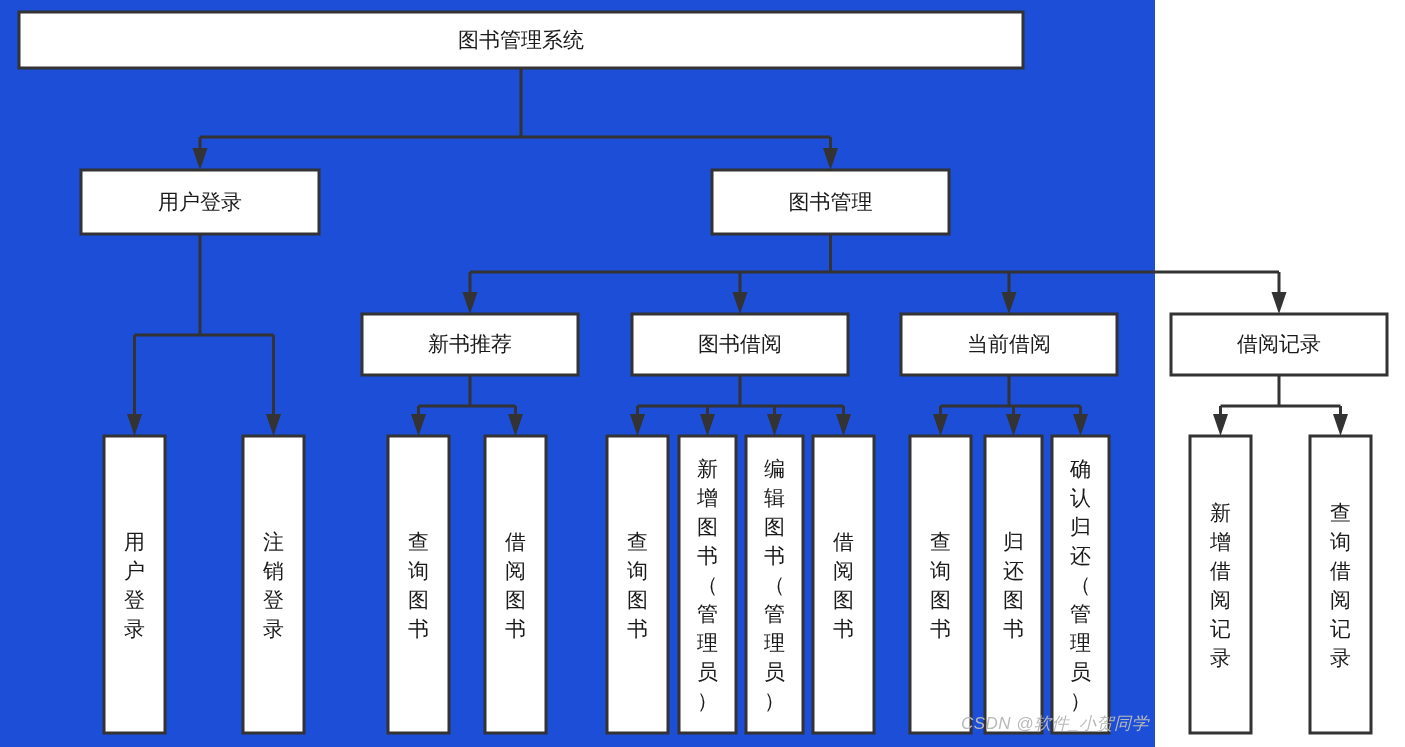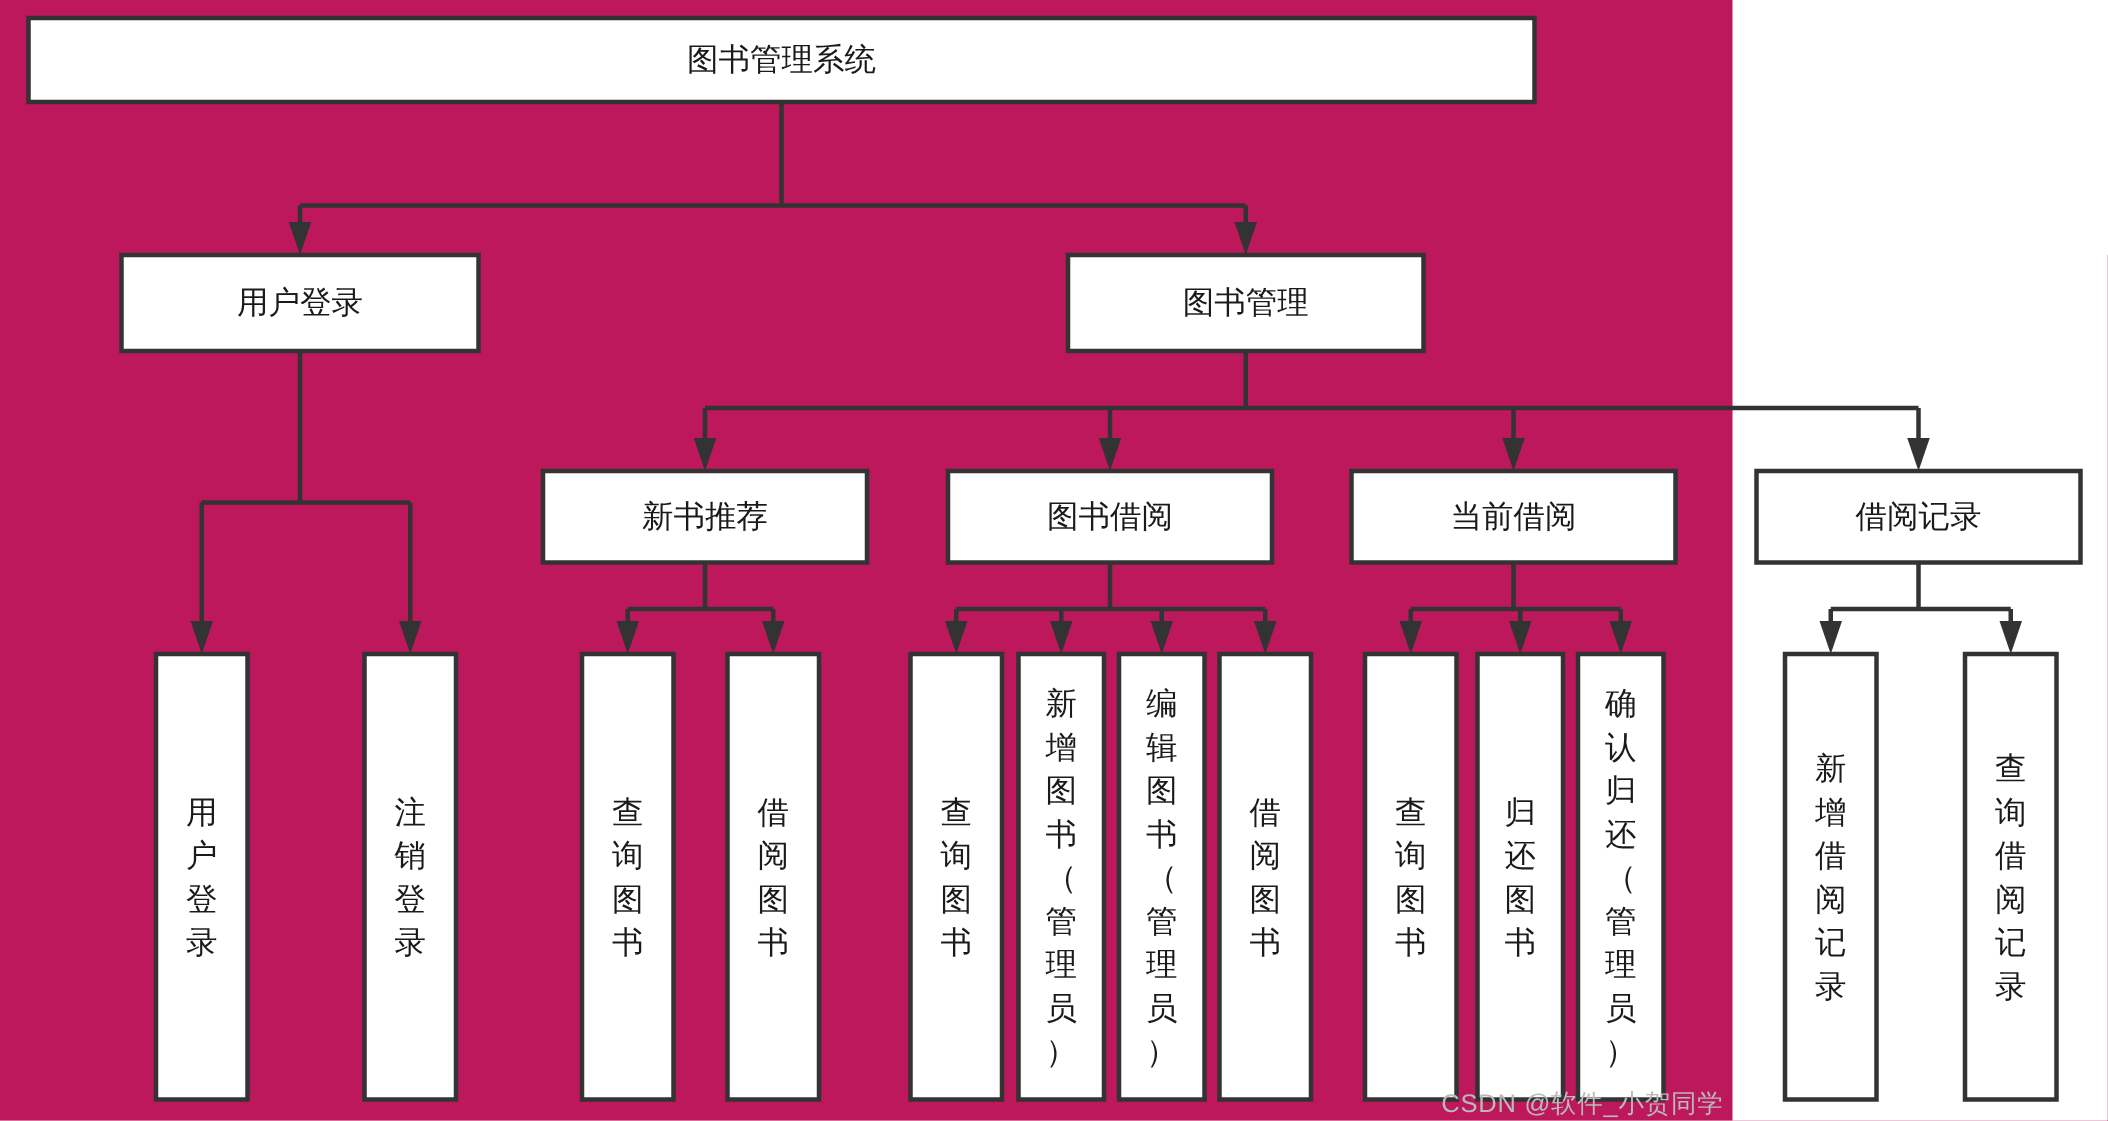--- a/index.html
+++ b/index.html
@@ -1,26 +1,26 @@
 <!DOCTYPE html>
 <html><head>
 <meta charset="utf-8">
 <style>
   html,body{margin:0;padding:0;background:#ffffff;}
   body{width:1405px;height:747px;overflow:hidden;font-family:"Liberation Sans","DejaVu Sans",sans-serif;}
-  #stage{position:relative;width:1155px;height:747px;background:#be185d;}
+  #stage{position:relative;width:1155px;height:747px;background:#1d4ed8;}
   svg#diagram{position:absolute;left:0;top:0;width:1405px;height:747px;display:block;}
   .node-rect{fill:#ffffff;stroke:#333333;stroke-width:3;}
   .link{stroke:#333333;stroke-width:3;fill:none;}
   .arrow-head{fill:#333333;stroke:none;}
   .node-label{fill:#1a1a1a;font-family:"Liberation Sans","DejaVu Sans",sans-serif;font-size:21px;text-anchor:middle;dominant-baseline:middle;}
   .node-label-v{fill:#1a1a1a;font-family:"Liberation Sans","DejaVu Sans",sans-serif;font-size:21px;text-anchor:middle;}
-  .watermark{position:absolute;right:6px;bottom:0;color:#b9b9b9;font-size:17px;
+  .watermark{position:absolute;right:6px;bottom:12px;color:#b9b9b9;font-size:17px;
              font-family:"Liberation Sans","DejaVu Sans",sans-serif;white-space:nowrap;
-             letter-spacing:0.5px;pointer-events:none;}
+             letter-spacing:0.5px;pointer-events:none;font-style:italic;}
 </style>
 </head>
 <body>
 
 <div id="stage">
   <svg id="diagram" viewBox="0 0 1405 747">
     <g id="links-layer">
         <g>
           <line x1="521" y1="68" x2="521" y2="137" class="link"></line>
           <line x1="200" y1="137" x2="830.5" y2="137" class="link"></line>

